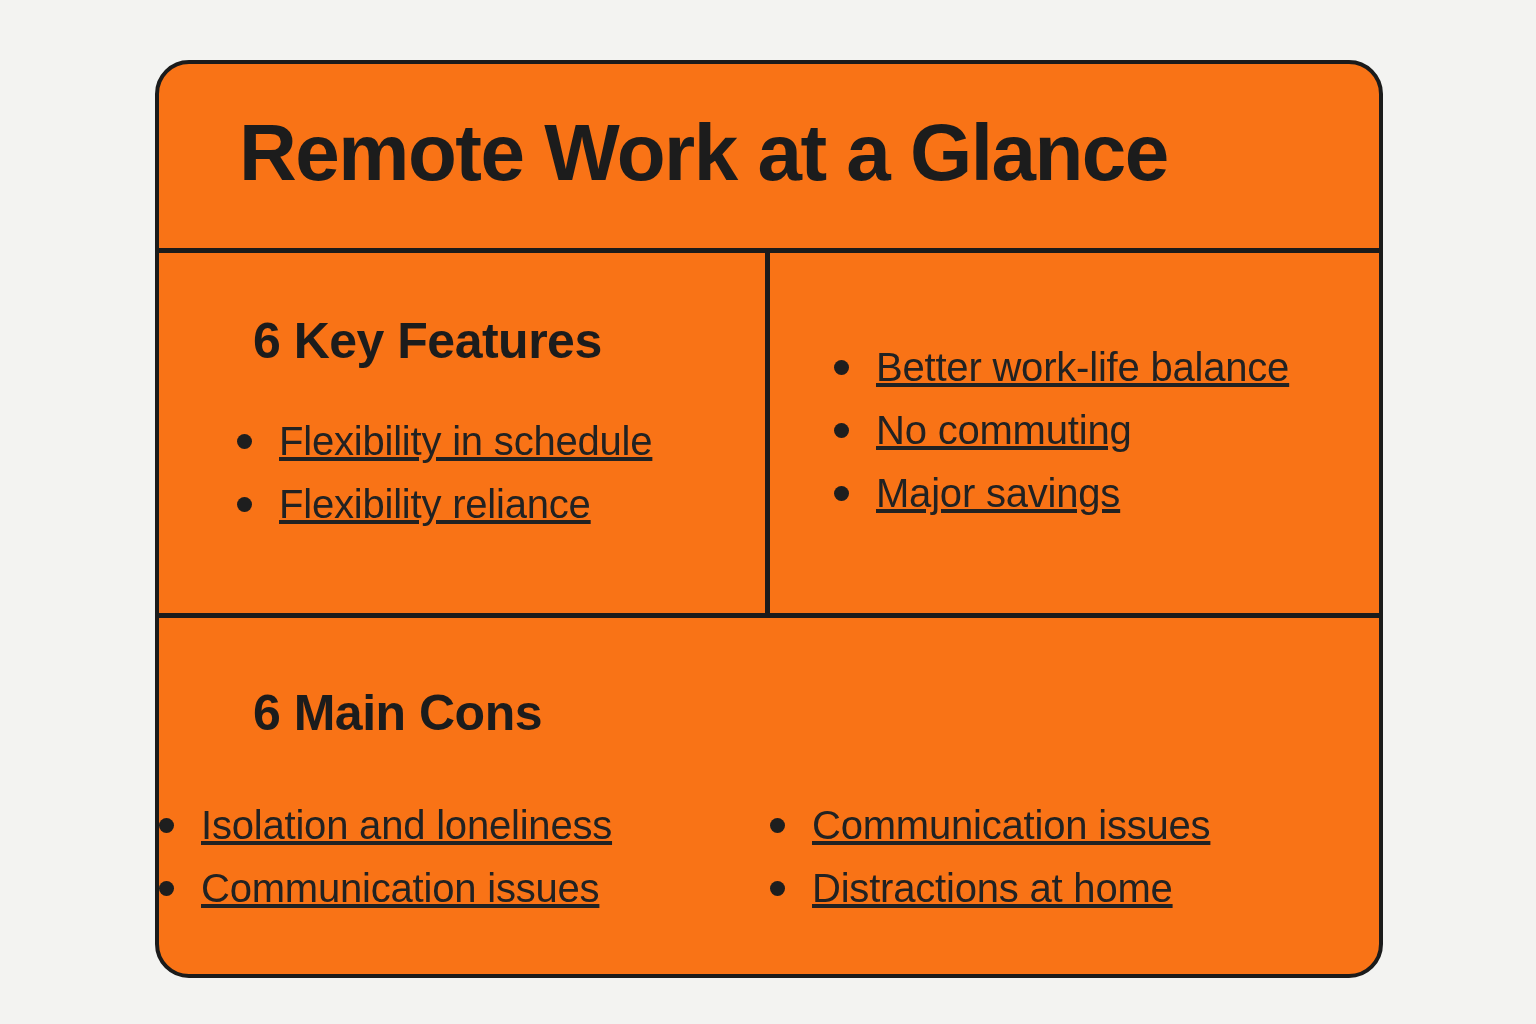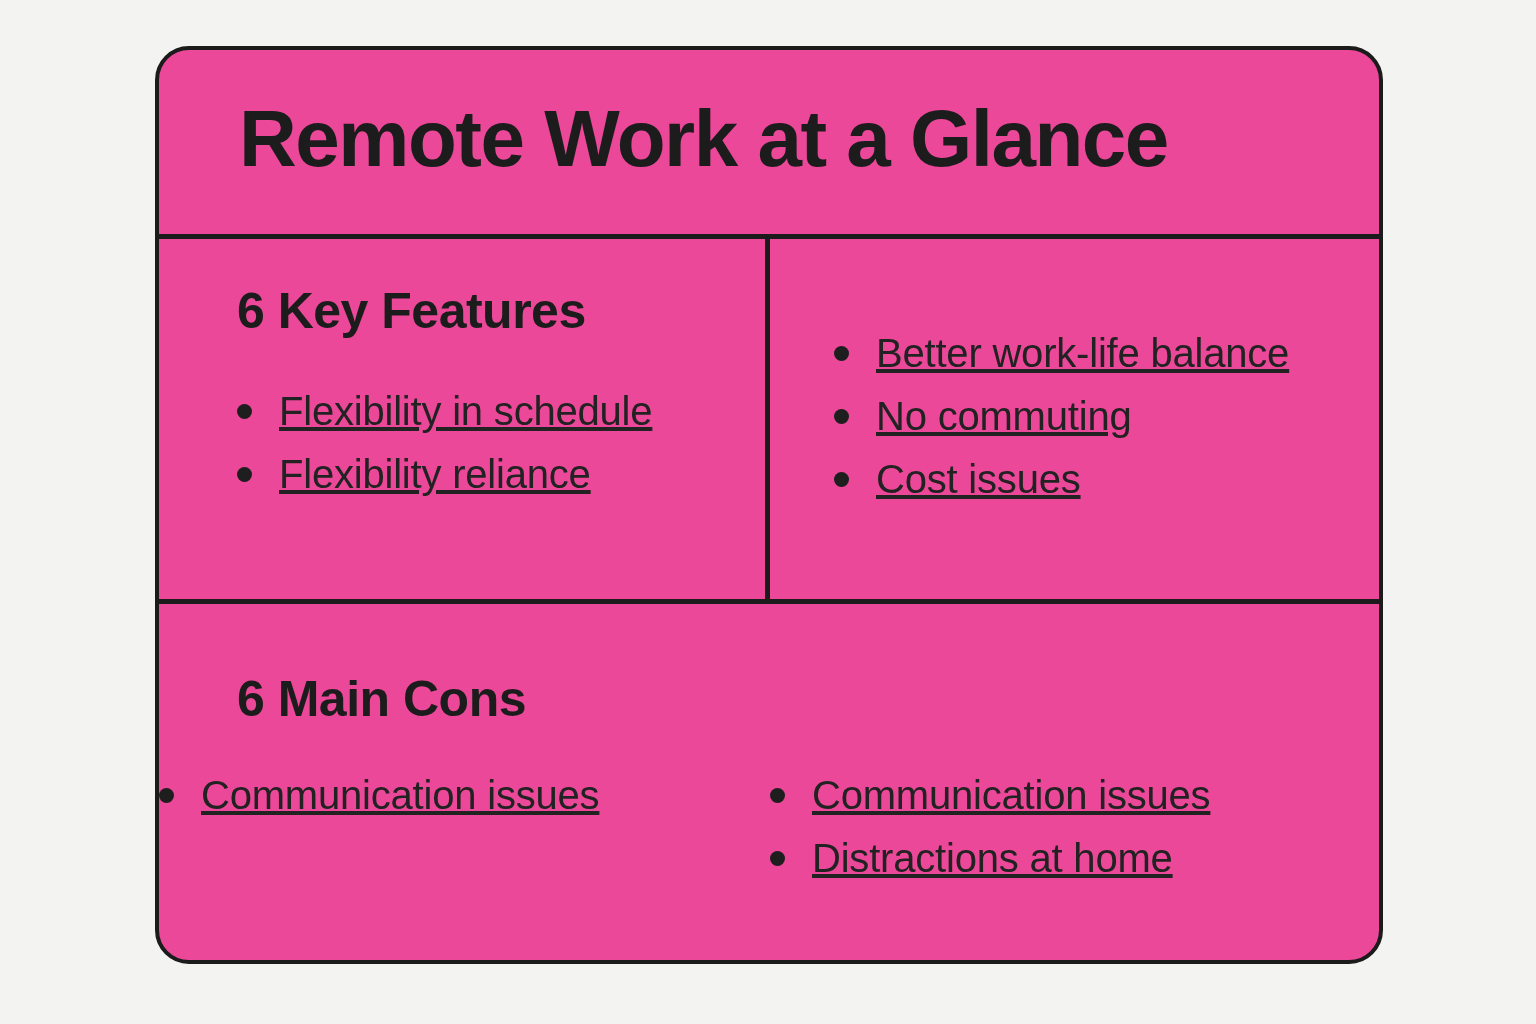--- a/index.html
+++ b/index.html
@@ -11,25 +11,25 @@
     height: 1024px;
     position: relative;
     overflow: hidden;
     background: #f3f3f1;
     font-family: "Liberation Sans", "DejaVu Sans", sans-serif;
     color: #1e1e1e;
   }
   .card {
     position: absolute;
     left: 155px;
-    top: 46px;
+    top: 60px;
     width: 1228px;
     height: 918px;
     box-sizing: border-box;
-    background: #ec4899;
+    background: #f97316;
     border: 4px solid #1b1b1b;
     border-radius: 34px;
     overflow: hidden;
     display: grid;
     grid-template-columns: 611px 1fr;
     grid-template-rows: 189px 365px 1fr;
   }
   .header {
     grid-column: 1 / -1;
     border-bottom: 5px solid #1b1b1b;
@@ -51,21 +51,21 @@
     padding-top: 43px;
   }
   .cell-left {
     border-right: 5px solid #1b1b1b;
     padding-left: 78px;
   }
   .cell-right {
     padding-left: 64px;
   }
   h2.section-heading {
-    margin: 0;
+    margin: 16px;
     font-size: 50px;
     line-height: 58px;
     font-weight: 700;
     letter-spacing: -0.5px;
     color: #1c1c1c;
     white-space: nowrap;
   }
   ul.bullet-list {
     list-style: none;
     margin: 40px 0 0 0;
@@ -85,21 +85,21 @@
     flex: none;
     width: 15px;
     height: 15px;
     border-radius: 50%;
     background: #1e1e1e;
     margin-right: 27px;
   }
   .bottom {
     grid-column: 1 / -1;
     box-sizing: border-box;
-    padding-top: 66px;
+    padding-top: 50px;
   }
   .bottom .section-heading {
     padding-left: 78px;
   }
   .bottom-columns {
     display: grid;
     grid-template-columns: 611px 1fr;
   }
   .bottom-columns ul.bullet-list {
     margin-top: 36px;
@@ -139,29 +139,33 @@
       <li>
         <span class="dot"></span>
         <span>Better work-life balance</span>
       </li>
       <li>
         <span class="dot"></span>
         <span>No commuting</span>
       </li>
       <li>
         <span class="dot"></span>
-        <span>Cost issues</span>
+        <span>Major savings</span>
       </li>
     </ul>
   </div>
 
   <div class="bottom">
     <h2 class="section-heading">6 Main Cons</h2>
     <div class="bottom-columns">
       <ul class="bullet-list bottom-col-left">
+        <li>
+          <span class="dot"></span>
+          <span>Isolation and loneliness</span>
+        </li>
         <li>
           <span class="dot"></span>
           <span>Communication issues</span>
         </li>
       </ul>
       <ul class="bullet-list bottom-col-right">
         <li>
           <span class="dot"></span>
           <span>Communication issues</span>
         </li>

